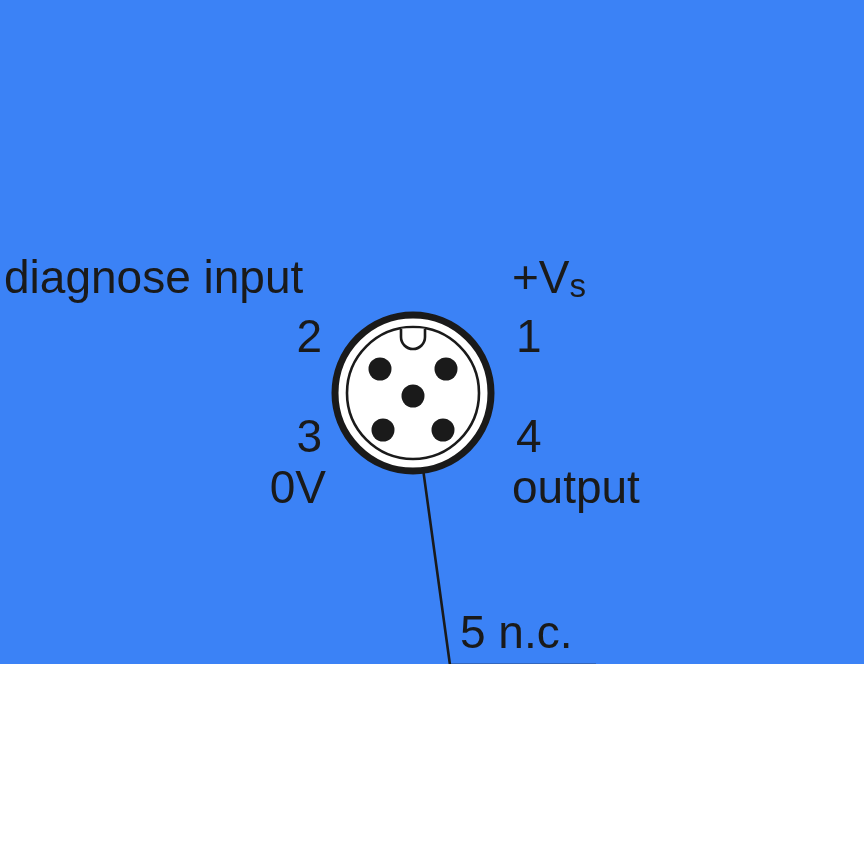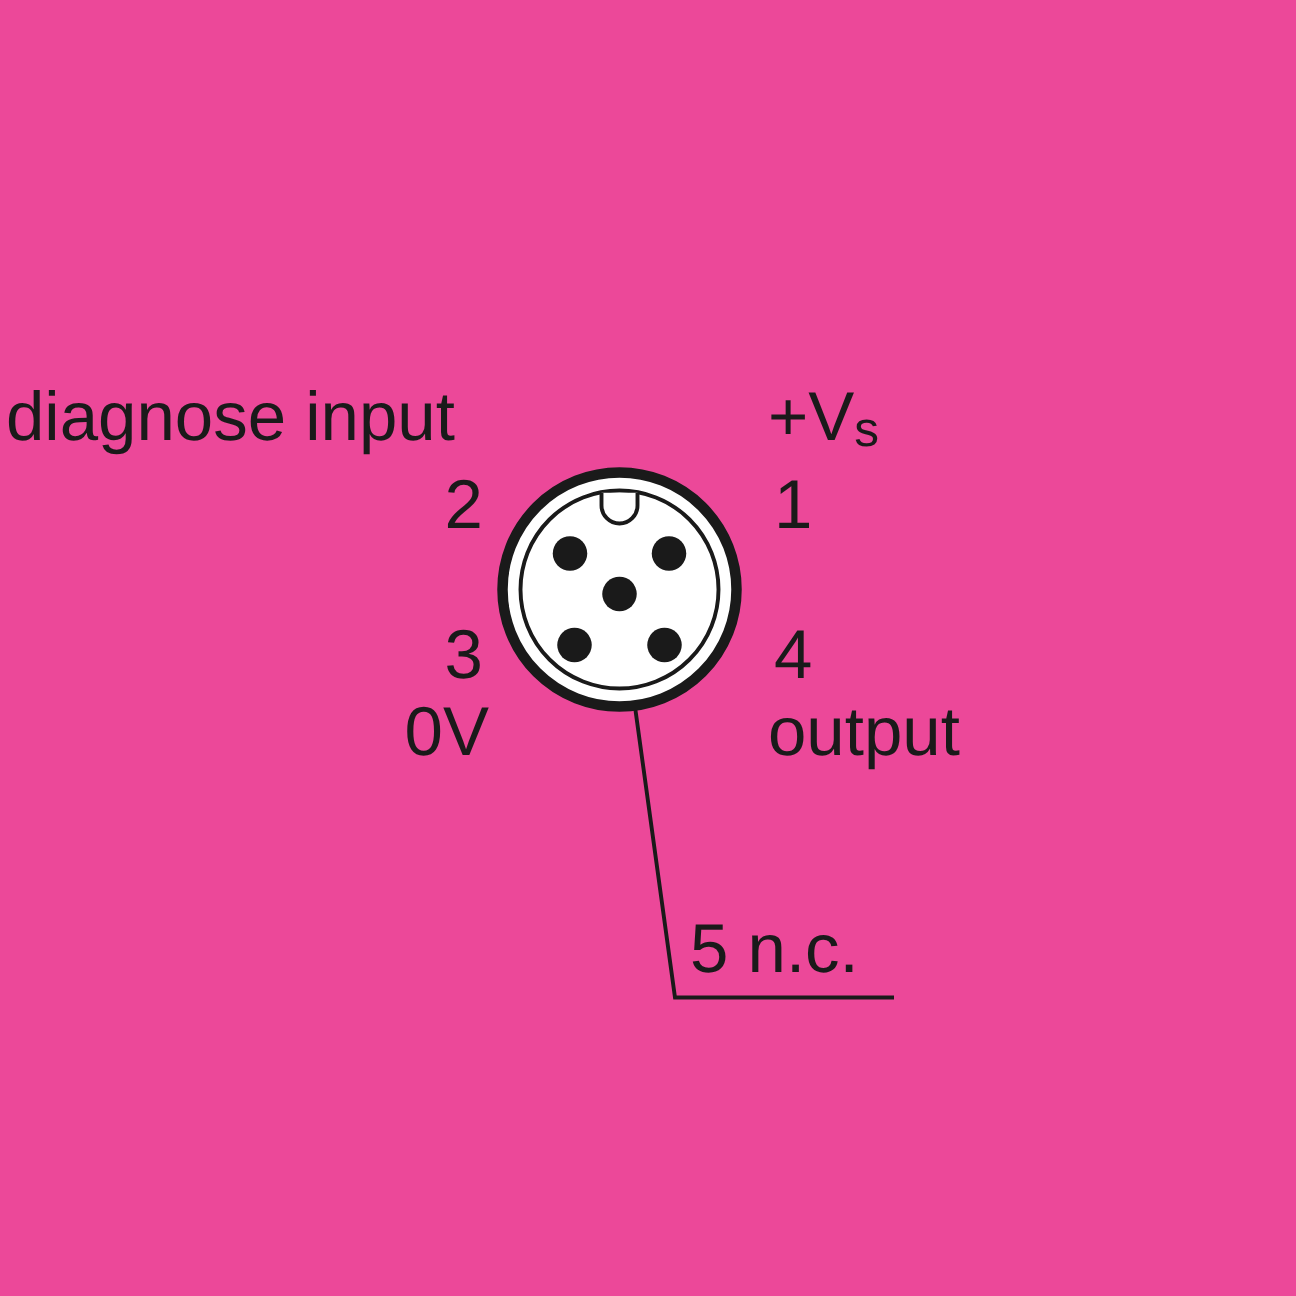--- a/index.html
+++ b/index.html
@@ -7,22 +7,22 @@
     margin: 0;
     padding: 0;
     background: #ffffff;
   }
   body {
     font-family: "Liberation Sans", sans-serif;
   }
   #diagram-root {
     position: relative;
     width: 864px;
-    height: 864px;
-    background: #ec4899;
+    height: 664px;
+    background: #3b82f6;
     overflow: hidden;
     text-align: center;
   }
   #pinout-svg {
     position: absolute;
     left: 0;
     top: 0;
     width: 864px;
     height: 864px;
     display: block;

